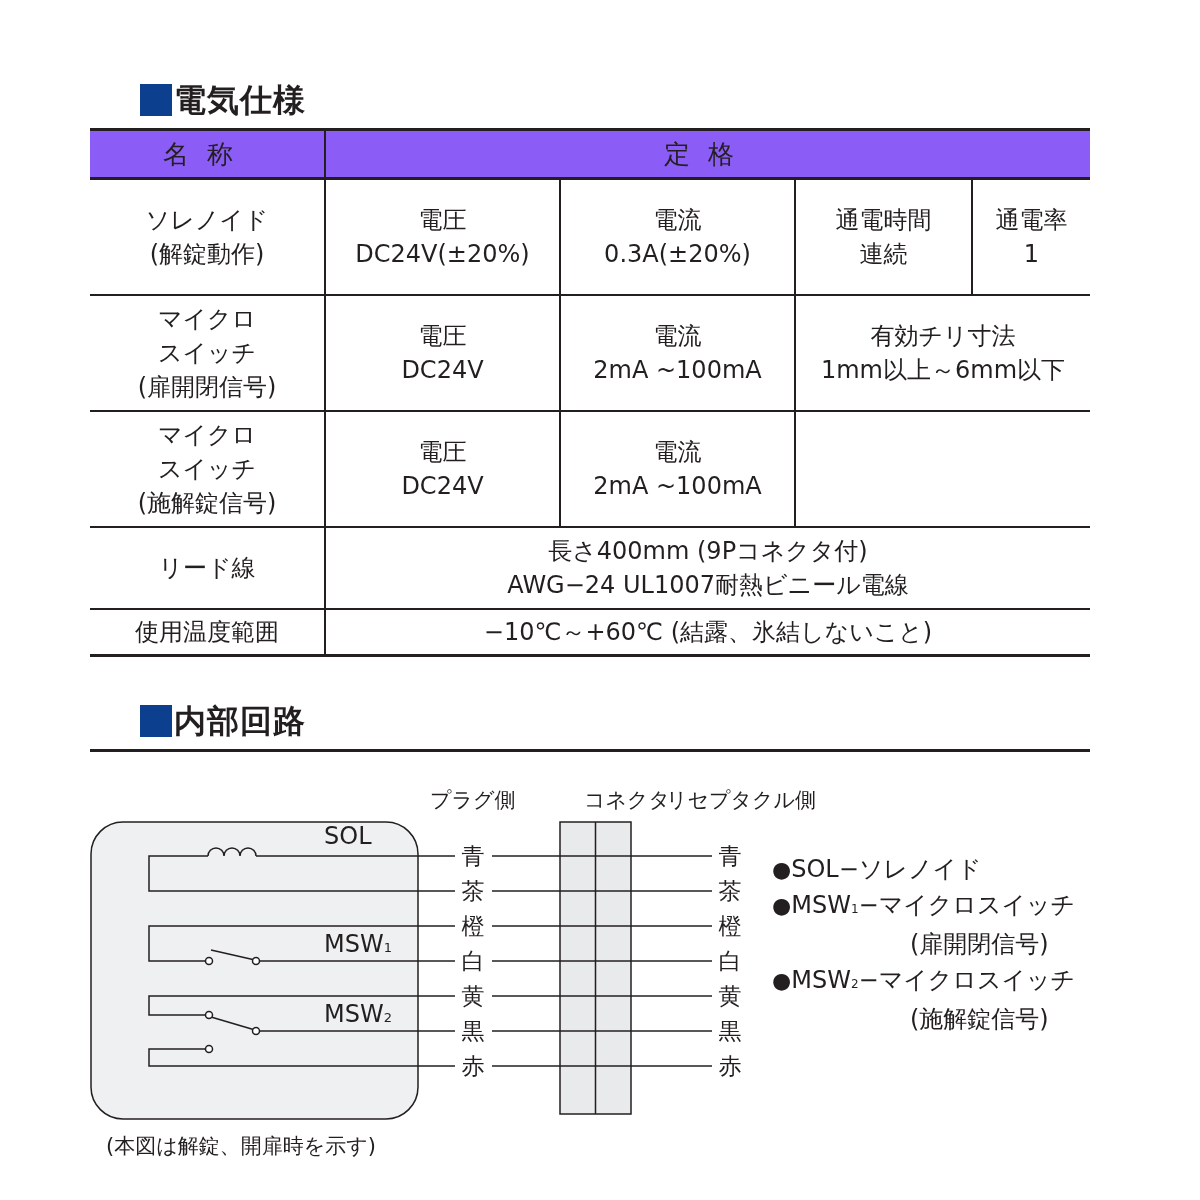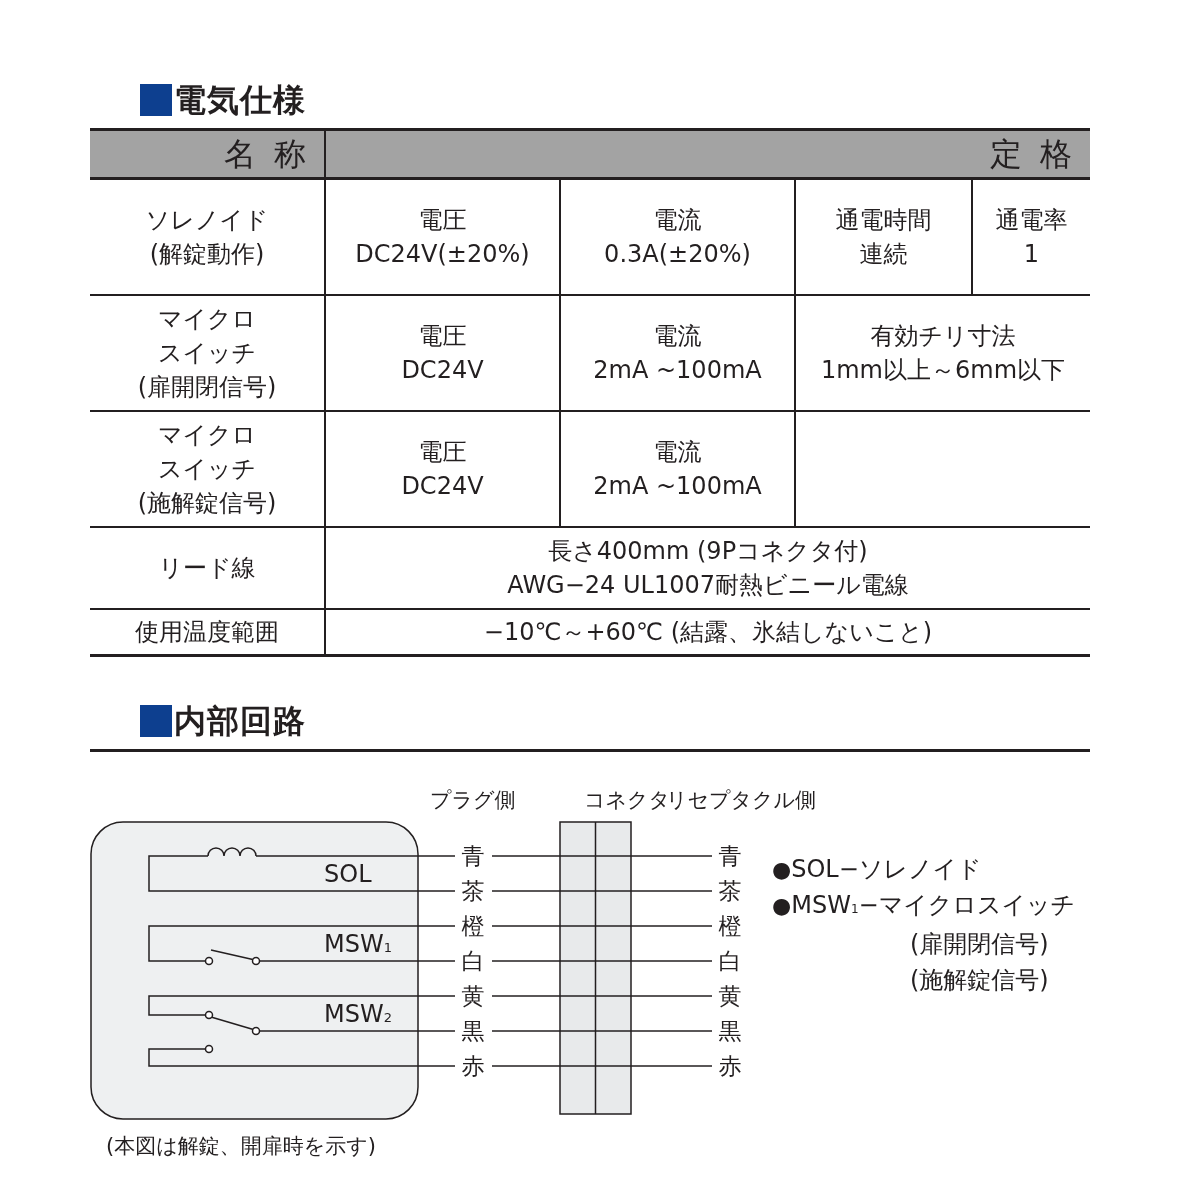--- a/index.html
+++ b/index.html
@@ -22,22 +22,22 @@
       position: absolute; left: 90px; top: 128px; width: 1000px;
       border-collapse: collapse; table-layout: fixed; font-size: 24px;
     }
     table.spec td, table.spec th {
       border: 2px solid #231f20; text-align: center; vertical-align: middle;
       padding: 0; line-height: 34px; font-weight: normal;
     }
     table.spec tr > *:first-child { border-left: none; }
     table.spec tr > *:last-child { border-right: none; }
     table.spec thead th {
-      background: #a3a3a3; height: 46px; border-top: 3px solid #231f20; border-bottom: 3px solid #231f20;
-      font-size: 32px; letter-spacing: 18px; text-align: right;
+      background: #8b5cf6; height: 46px; border-top: 3px solid #231f20; border-bottom: 3px solid #231f20;
+      font-size: 26px; letter-spacing: 18px;
     }
     table.spec tbody tr:last-child td { border-bottom: 3px solid #231f20; }
     .r-sol td { height: 114px; }
     .r-msw1 td { height: 114px; }
     .r-msw2 td { height: 114px; }
     .r-lead td { height: 80px; line-height: 30px; }
     .r-temp td { height: 44px; }
     .cell-line { display: block; }
 
     .rule2 { position: absolute; left: 90px; top: 749px; width: 1000px; height: 3px; background: #231f20; }
@@ -196,21 +196,21 @@
 
   <g stroke="#231f20" stroke-width="1.5" fill="#ffffff">
     <circle cx="209" cy="961" r="3.5"></circle>
     <circle cx="256" cy="961" r="3.5"></circle>
     <circle cx="209" cy="1015" r="3.5"></circle>
     <circle cx="256" cy="1031" r="3.5"></circle>
     <circle cx="209" cy="1049" r="3.5"></circle>
   </g>
 </svg>
 
-<div class="comp-label" style="left:324px; top:862px">SOL</div>
+<div class="comp-label" style="left:324px; top:824px">SOL</div>
 <div class="comp-label" style="left:324px; top:932px">
   <span>MSW</span><sub>1</sub>
 </div>
 <div class="comp-label" style="left:324px; top:1002px">
   <span>MSW</span><sub>2</sub>
 </div>
 
 <div class="wire-label" style="left:458px; top:843px">青</div>
 <div class="wire-label" style="left:458px; top:878px">茶</div>
 <div class="wire-label" style="left:458px; top:913px">橙</div>
@@ -228,16 +228,19 @@
 <div class="wire-label" style="left:715px; top:1053px">赤</div>
 
 <div class="legend">
   <div class="item">
     <span class="bullet">●</span><span>SOL−ソレノイド</span>
   </div>
   <div class="item">
     <span class="bullet">●</span><span>MSW</span><sub>1</sub><span>−マイクロスイッチ</span>
   </div>
   <div class="item sub-line indent2">(扉開閉信号)</div>
+  <div class="item">
+    <span class="bullet">●</span><span>MSW</span><sub>2</sub><span>−マイクロスイッチ</span>
+  </div>
   <div class="item sub-line indent2">(施解錠信号)</div>
 </div>
 
 <div class="note">(本図は解錠、開扉時を示す)</div>
 
 </body></html>

